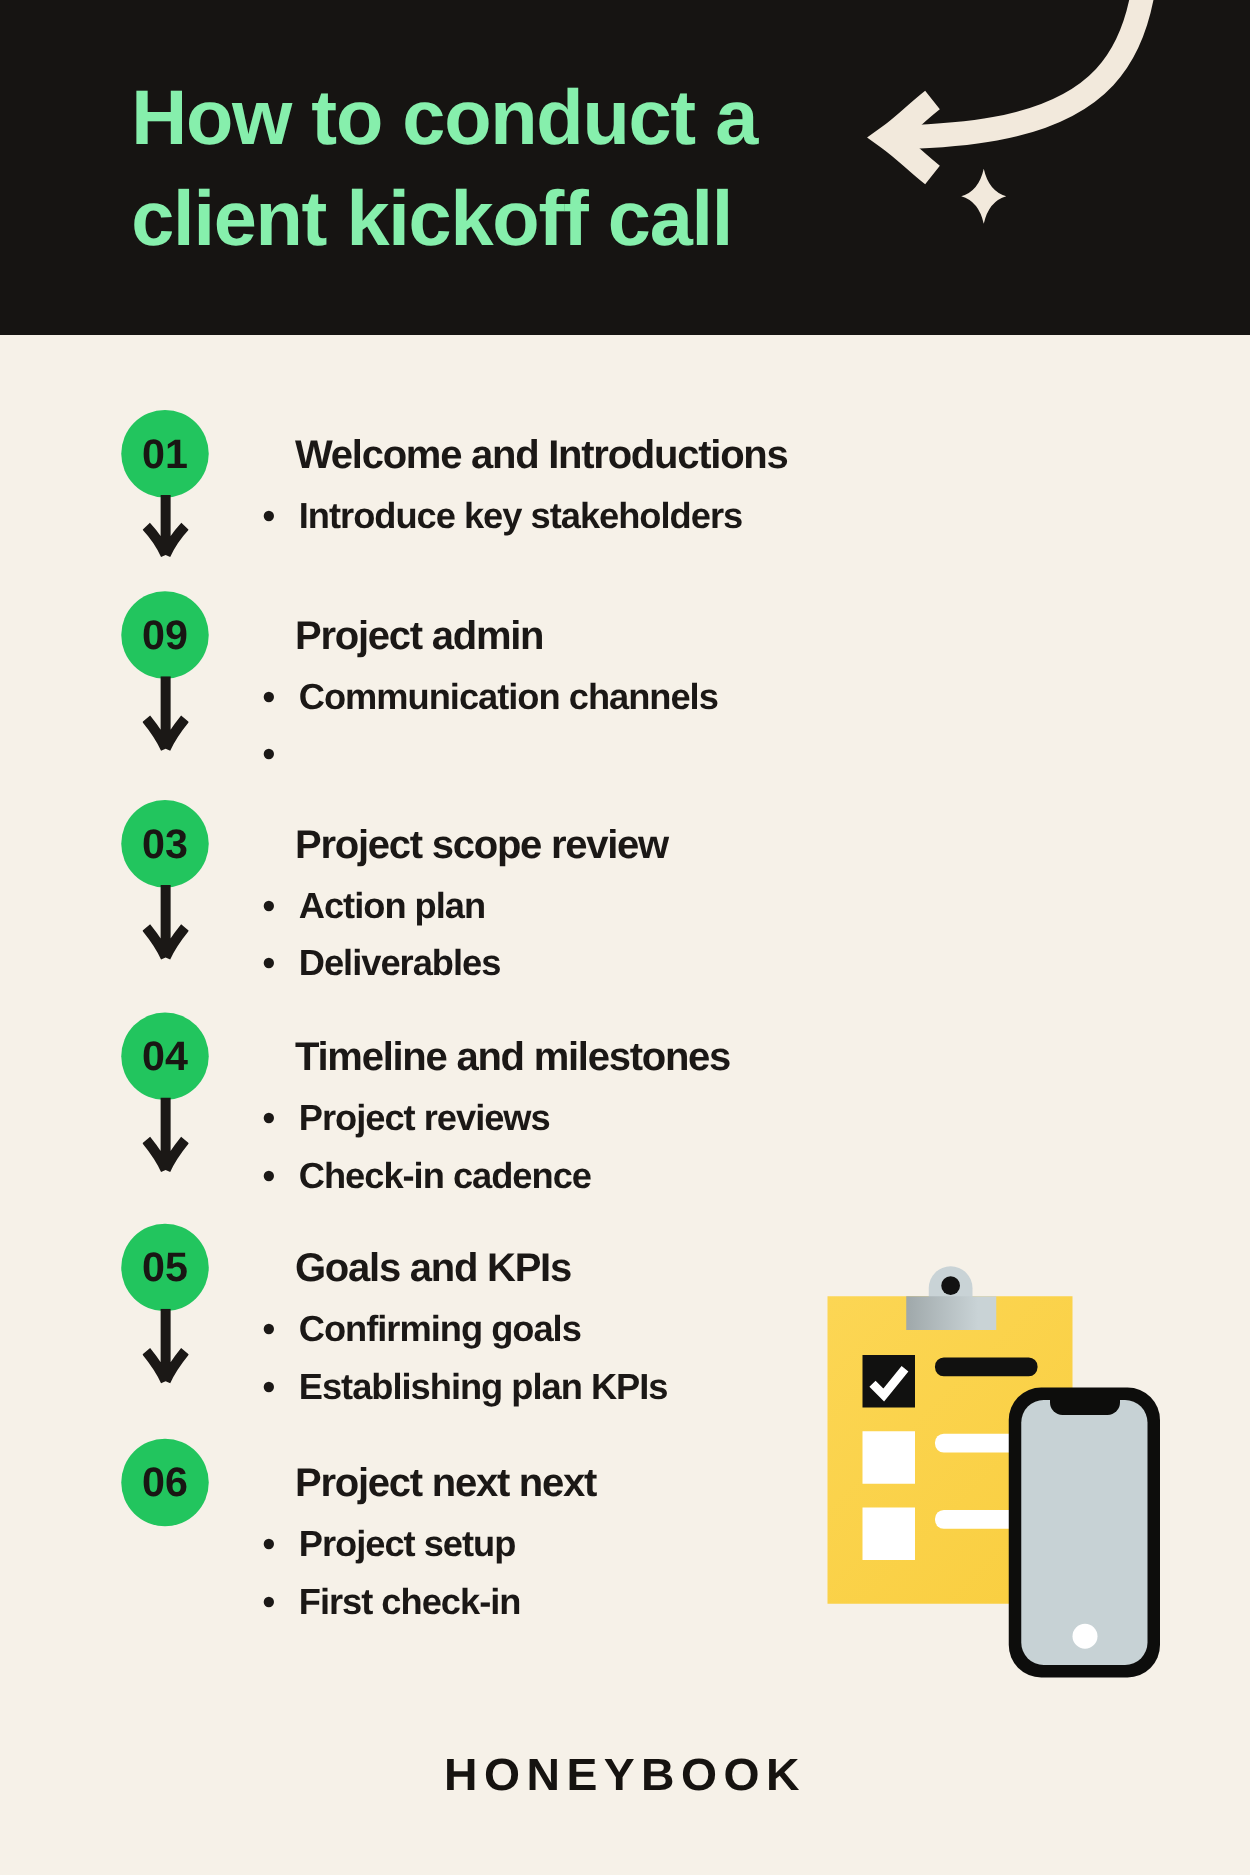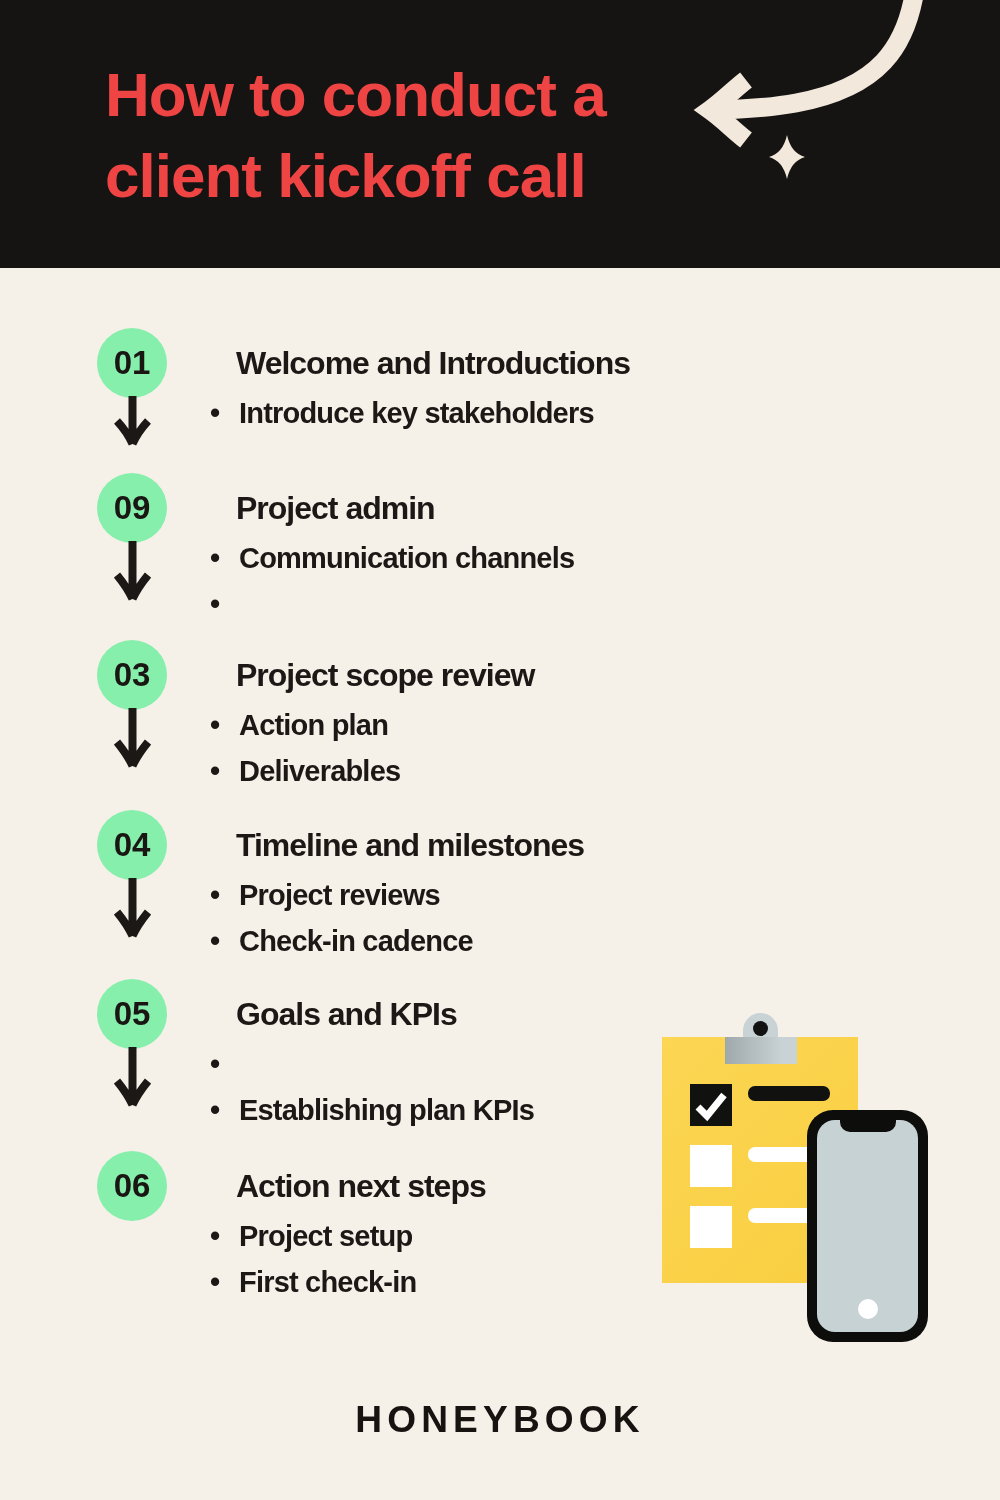--- a/index.html
+++ b/index.html
@@ -21,33 +21,33 @@
     background: #161412;
   }
   .page-title {
     position: absolute;
     left: 105px; top: 54px;
     margin: 0;
     font-size: 62px;
     line-height: 81px;
     font-weight: bold;
     letter-spacing: -1px;
-    color: #ef4444;
+    color: #86efac;
     white-space: nowrap;
   }
   .header-art { position: absolute; left: 680px; top: 0; }
 
   
   .step { position: absolute; left: 0; width: 680px; }
   .step-badge {
     position: absolute;
     left: 97px; top: 0;
     width: 70px; height: 70px;
     border-radius: 50%;
-    background: #86efac;
+    background: #22c55e;
     display: flex; align-items: center; justify-content: center;
     font-size: 33px; font-weight: bold; color: #191613;
   }
   .step-title {
     position: absolute;
     left: 193px; top: 0; height: 70px;
     display: flex; align-items: center;
     font-size: 32px; font-weight: bold;
     letter-spacing: -1px;
     white-space: nowrap;
@@ -227,36 +227,37 @@
   </div>
 
   <div class="step" style="top:979px">
     <div class="step-badge">
         <span>05</span>
       </div>
     <div class="step-title">Goals and KPIs</div>
     <ul class="step-bullets">
       <li>
           <span class="bullet-dot">•</span>
+          <span>Confirming goals</span>
         </li>
       <li>
           <span class="bullet-dot">•</span>
           <span>Establishing plan KPIs</span>
         </li>
     </ul>
     <svg class="down-arrow" width="37" height="66" viewBox="0 0 37 66">
       <path d="M18.5 0 V 58 M3 34 C 9.5 42 15 50 18.5 58 M34 34 C 27.5 42 22 50 18.5 58" fill="none" stroke="#1B1816" stroke-width="8"></path>
     </svg>
   </div>
 
   <div class="step" style="top:1151px">
     <div class="step-badge">
         <span>06</span>
       </div>
-    <div class="step-title">Action next steps</div>
+    <div class="step-title">Project next next</div>
     <ul class="step-bullets">
       <li>
           <span class="bullet-dot">•</span>
           <span>Project setup</span>
         </li>
       <li>
           <span class="bullet-dot">•</span>
           <span>First check-in</span>
         </li>
     </ul>

